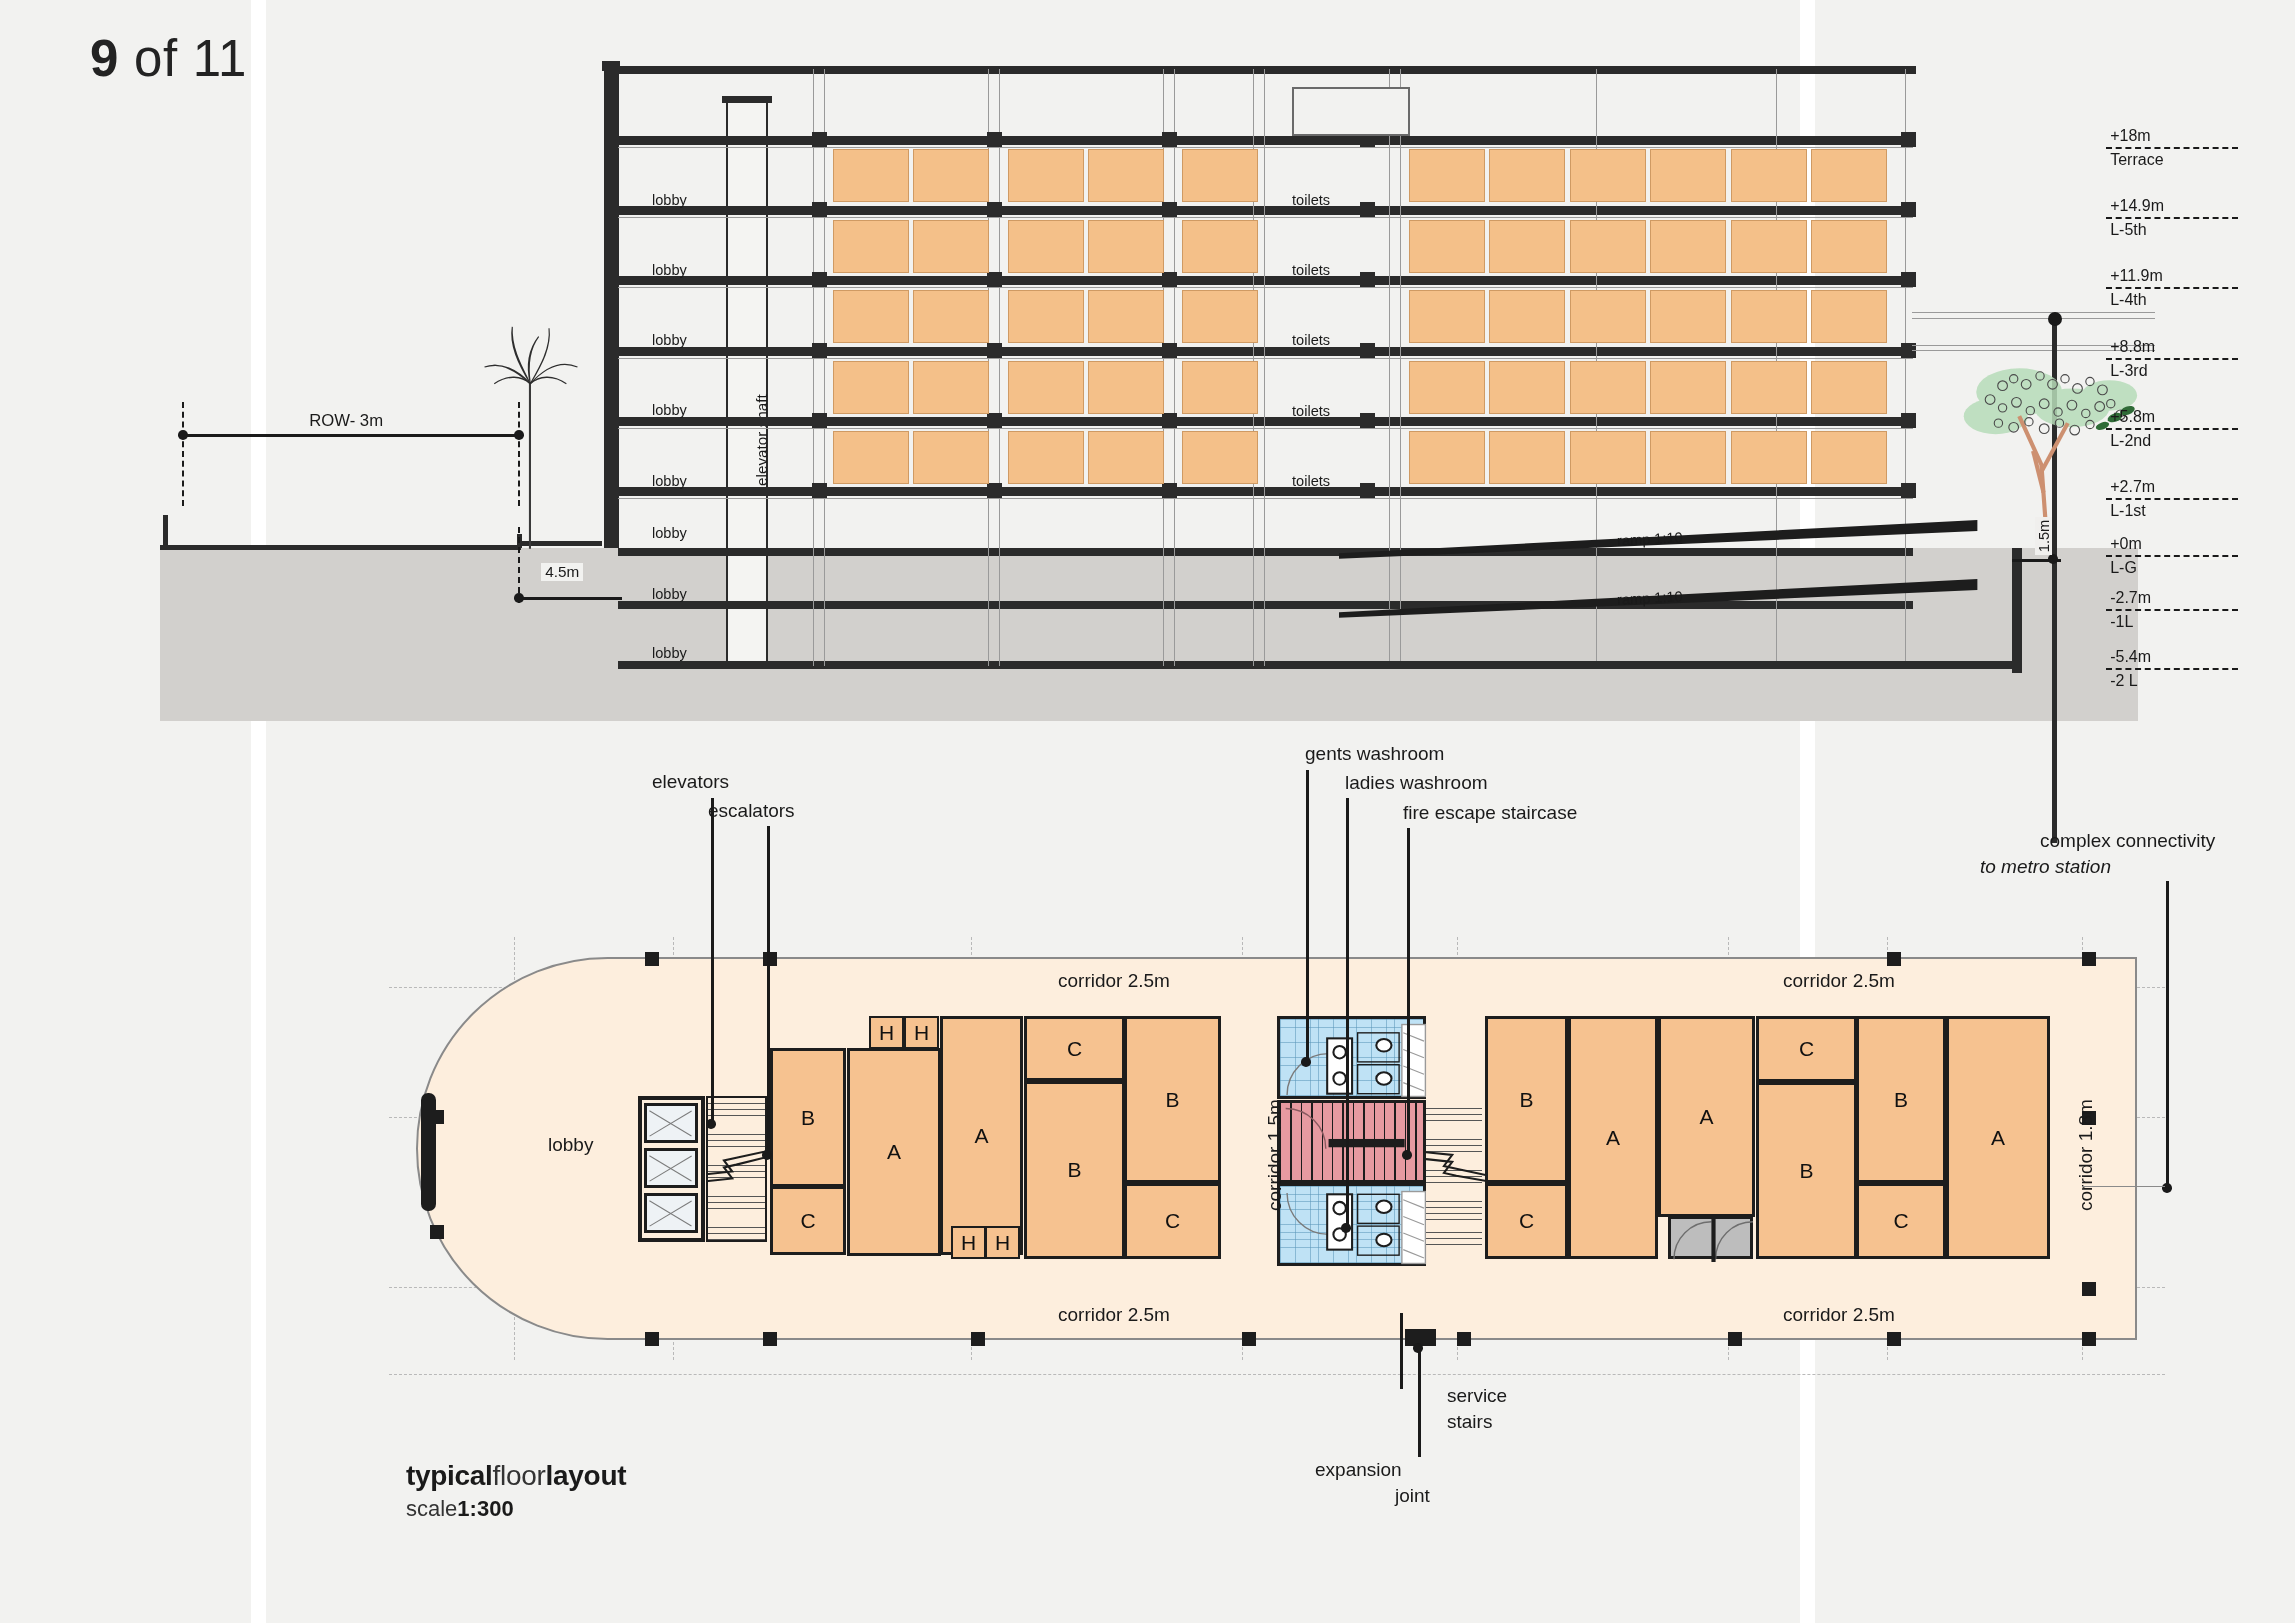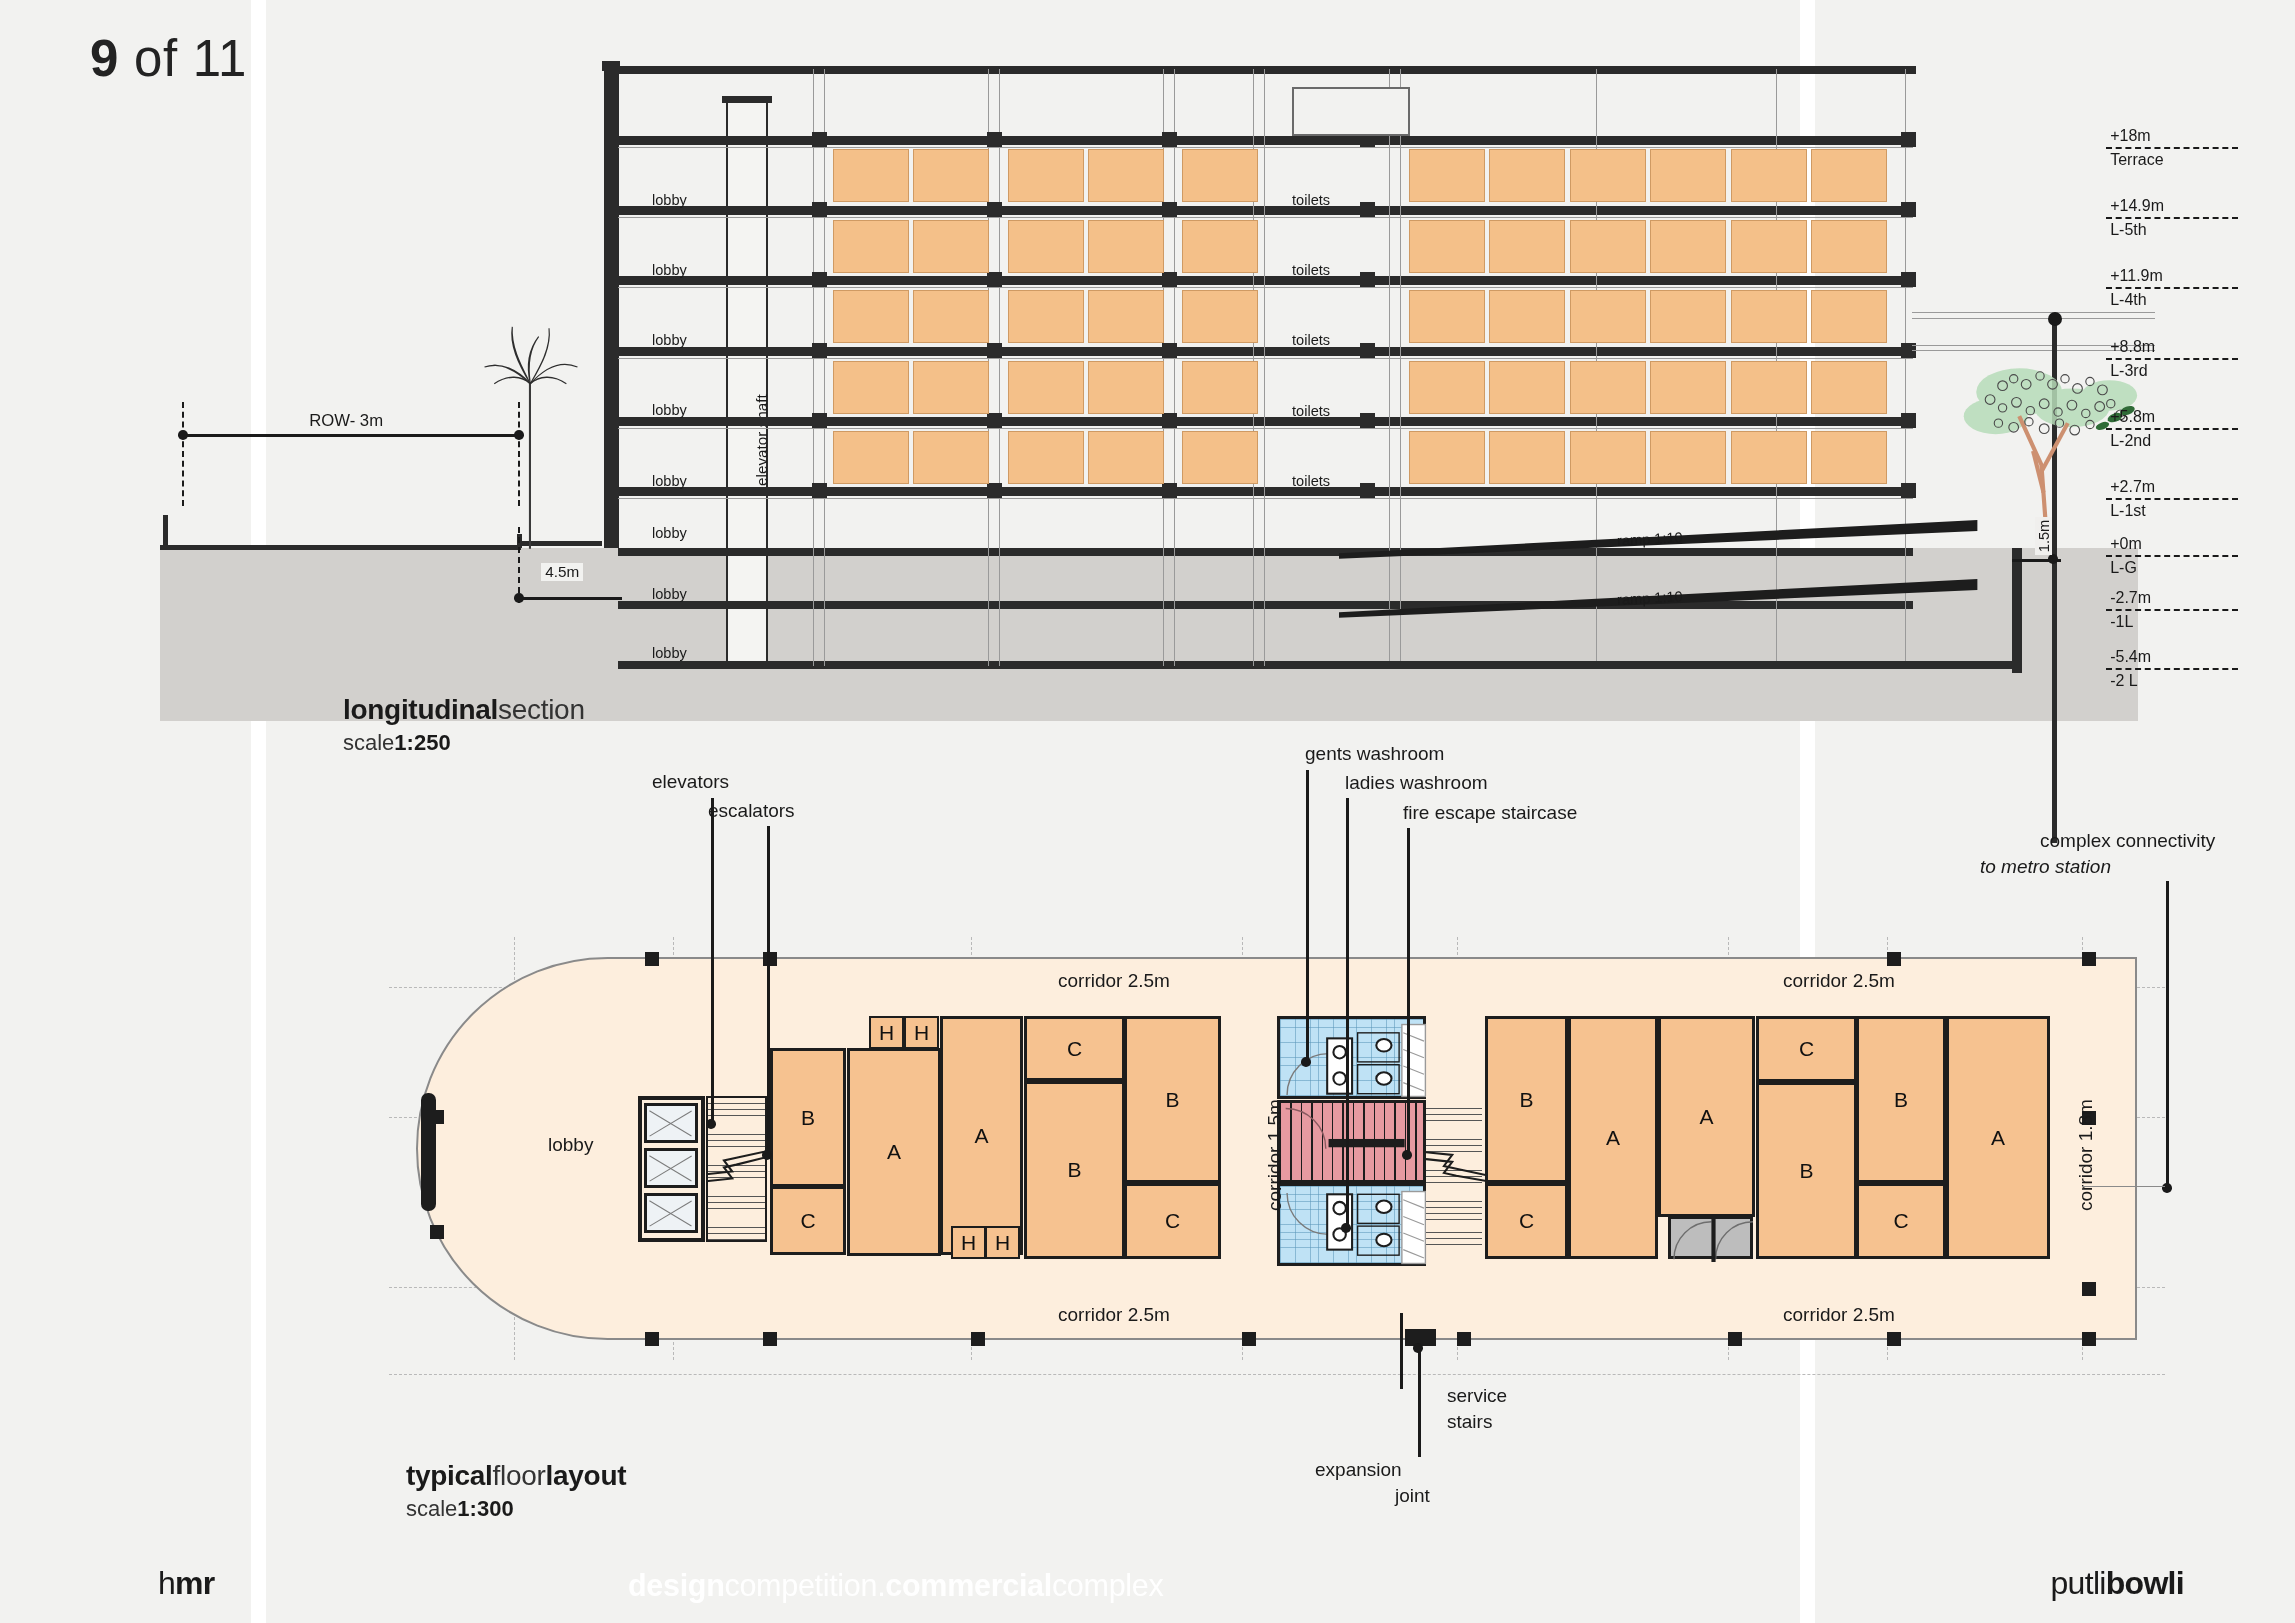--- a/index.html
+++ b/index.html
@@ -354,28 +354,20 @@
         <ellipse cx="258" cy="152" rx="11" ry="6" transform="rotate(-20 258 152)"></ellipse>
         <ellipse cx="276" cy="142" rx="11" ry="6" transform="rotate(-20 276 142)"></ellipse>
         <ellipse cx="240" cy="164" rx="10" ry="5" transform="rotate(-20 240 164)"></ellipse>
       </g>
     </svg>
 
     <div class="dimline" style="left:2012px;top:559px;width:49px;"></div>
     <div class="dot" style="left:2048px;top:554px;"></div>
     <div class="lbl v" style="left:2035px;top:555px;font-size:14.6px;background:#f0efed;padding:0.7px 2.8px;">1.5m</div>
 
-    <div class="titleblk" style="left:343px;top:694px;">
-      <div class="t1">
-        <b>longitudinal</b><i>section</i>
-      </div>
-      <div class="t2">
-        <i>scale</i><b>1:250</b>
-      </div>
-    </div>
   </div>
 
   <div id="level-markers">
     <div class="levelrow" style="top:147px;">
       <div class="dash"></div>
       <div class="up">+18m</div>
       <div class="dn">Terrace</div>
     </div>
     <div class="levelrow" style="top:217px;">
       <div class="dash"></div>
@@ -603,26 +595,15 @@
     <div class="titleblk" style="left:406px;top:572px;">
       <div class="t1">
         <b>typical</b><i>floor</i><b>layout</b>
       </div>
       <div class="t2">
         <i>scale</i><b>1:300</b>
       </div>
     </div>
   </div>
 
-  <div id="footer">
-    <div class="f-left">
-      <i>h</i><b>mr</b>
-    </div>
-    <div class="f-center">
-      <b>design</b><i>competition.</i><b>commercial</b><i>complex</i>
-    </div>
-    <div class="f-right">
-      <i>putli</i><b>bowli</b>
-    </div>
-  </div>
 
 </div>
 
 
 </body></html>

